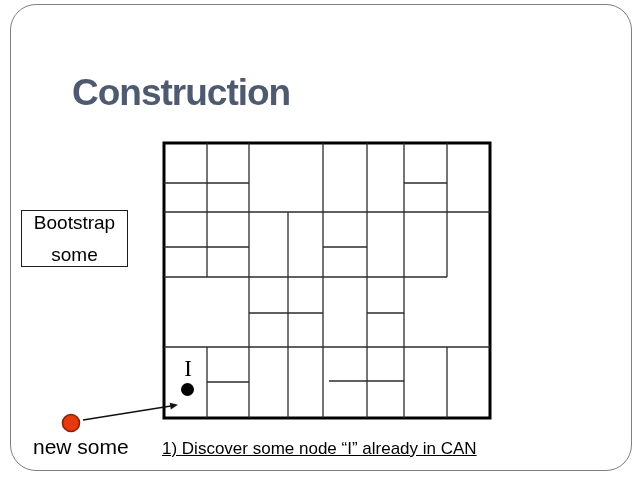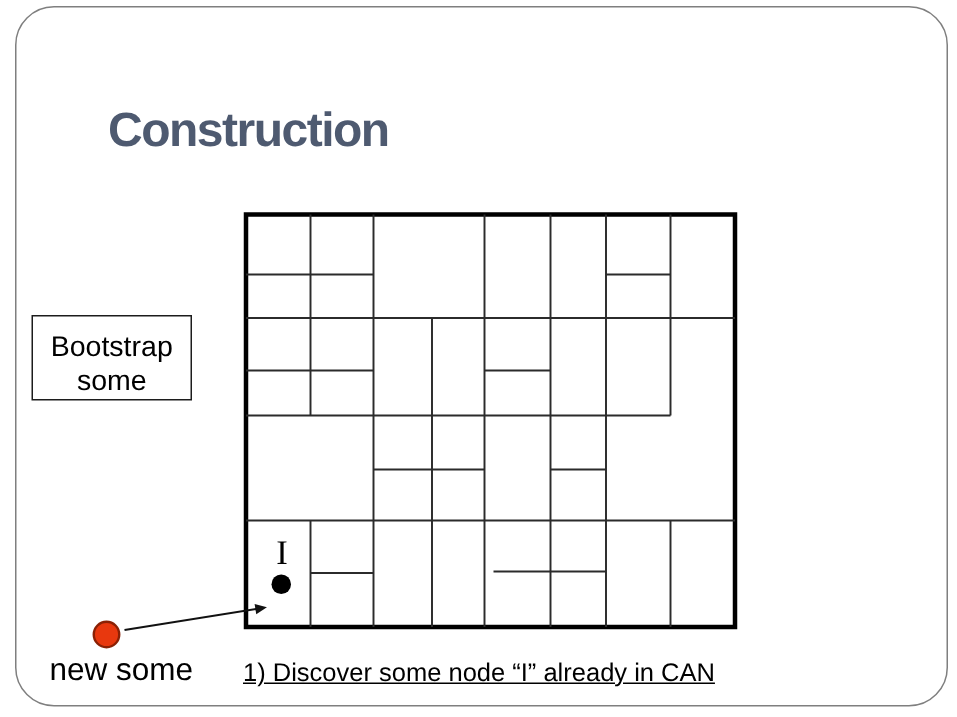--- a/index.html
+++ b/index.html
@@ -23,21 +23,21 @@
     height: 467px;
     border: 1.5px solid #7f7f7f;
     border-radius: 26px;
     box-sizing: border-box;
     background: #ffffff;
   }
   .slide-title {
     position: absolute;
     left: 72px;
     top: 49px;
-    font-size: 32px;
+    font-size: 37px;
     font-weight: bold;
     letter-spacing: -1px;
     line-height: 1;
     color: #4e5a70;
     white-space: nowrap;
   }
   #diagram-svg {
     position: absolute;
     left: 0;
     top: 0;
@@ -47,21 +47,21 @@
     left: 21px;
     top: 210px;
     width: 107px;
     height: 57px;
     border: 1.4px solid #1c1c1c;
     box-sizing: border-box;
     background: #ffffff;
     display: flex;
     flex-direction: column;
     align-items: center;
-    justify-content: flex-end;
+    justify-content: space-between;
     font-size: 19px;
     line-height: 23px;
     color: #000000;
     text-align: center;
   }
   .new-node-label {
     position: absolute;
     left: 33px;
     top: 435px;
     font-size: 21px;

